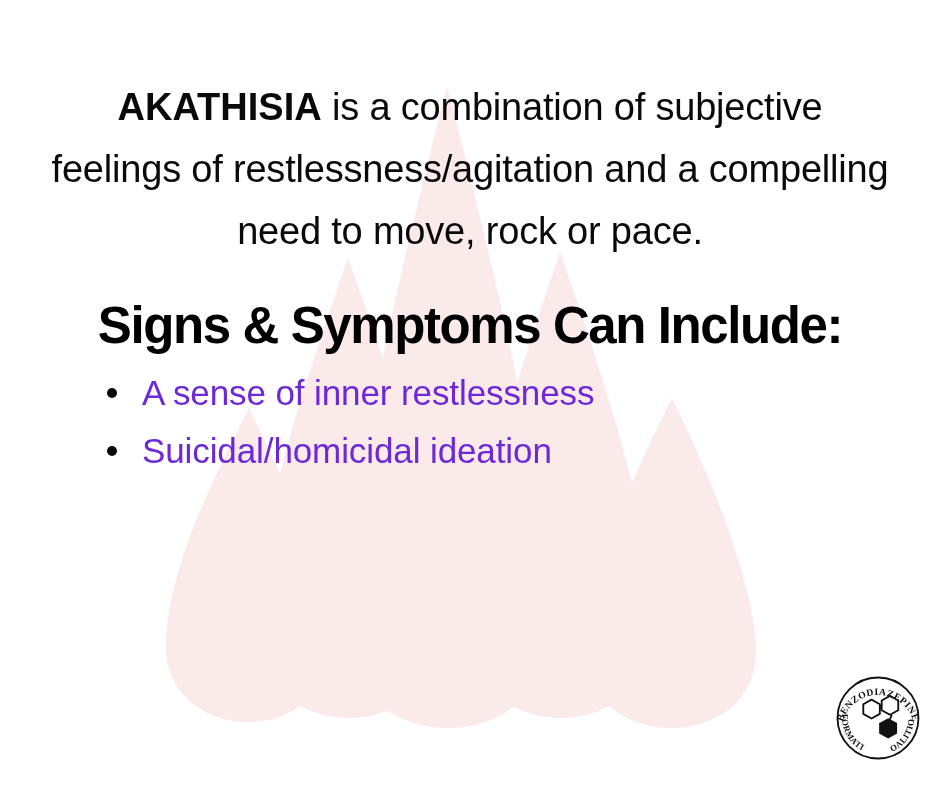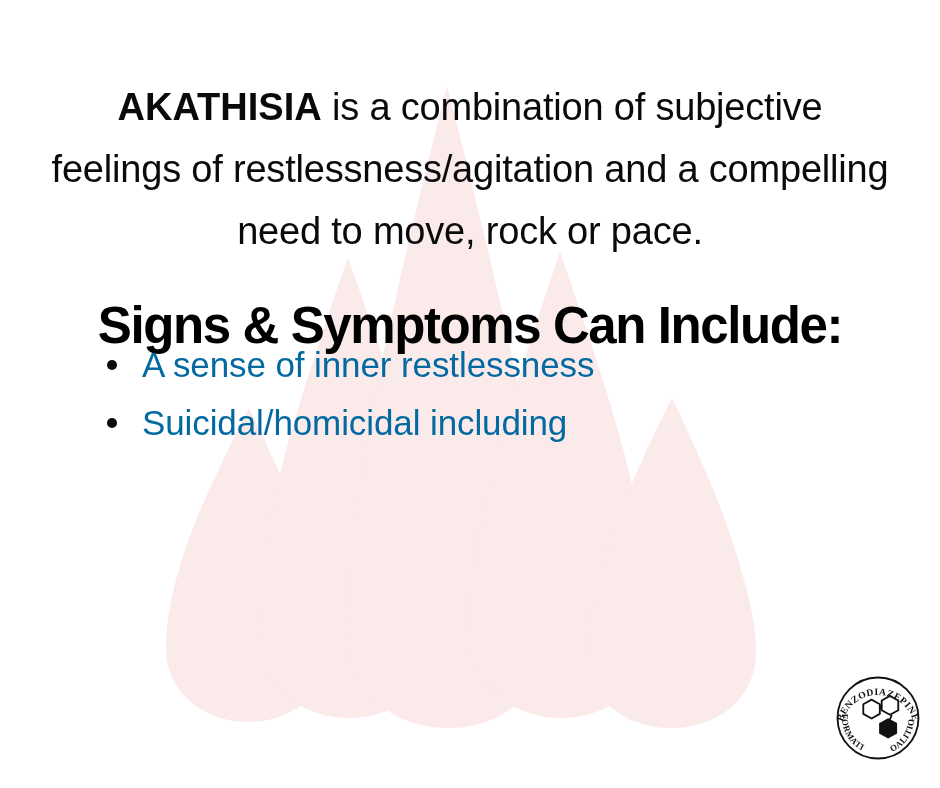--- a/index.html
+++ b/index.html
@@ -62,28 +62,28 @@
     letter-spacing: -1.4px;
     color: #000000;
     white-space: nowrap;
   }
 
   
   #bullets {
     position: absolute;
     z-index: 2;
     left: 104px;
-    top: 336px;
+    top: 364px;
     width: 790px;
     margin: 0;
     padding: 0;
     list-style: none;
     font-size: 35px;
     line-height: 58px;
-    color: #0369a1;
+    color: #6d28d9;
     font-weight: 400;
     letter-spacing: -0.1px;
   }
   #bullets li {
     position: relative;
     padding-left: 38px;
     margin: 0;
   }
   #bullets li .dot {
     position: absolute;
@@ -160,21 +160,21 @@
 
   <h1 id="heading">Signs &amp; Symptoms Can Include:</h1>
 
   <ul id="bullets">
     <li>
       <span class="dot"></span>
       <span>A sense of inner restlessness</span>
     </li>
     <li>
       <span class="dot"></span>
-      <span>Suicidal/homicidal including</span>
+      <span>Suicidal/homicidal ideation</span>
     </li>
   </ul>
 
   <svg id="logo" viewBox="0 0 200 200" xmlns="http://www.w3.org/2000/svg">
     <defs>
       <path id="arcTop" d="M 22,112 A 80,80 0 0 1 178,112"></path>
       <path id="arcLeftB" d="M 22,96 A 80,80 0 0 0 68,172"></path>
       <path id="arcRightB" d="M 124,176 A 80,80 0 0 0 178,96"></path>
     </defs>
 

